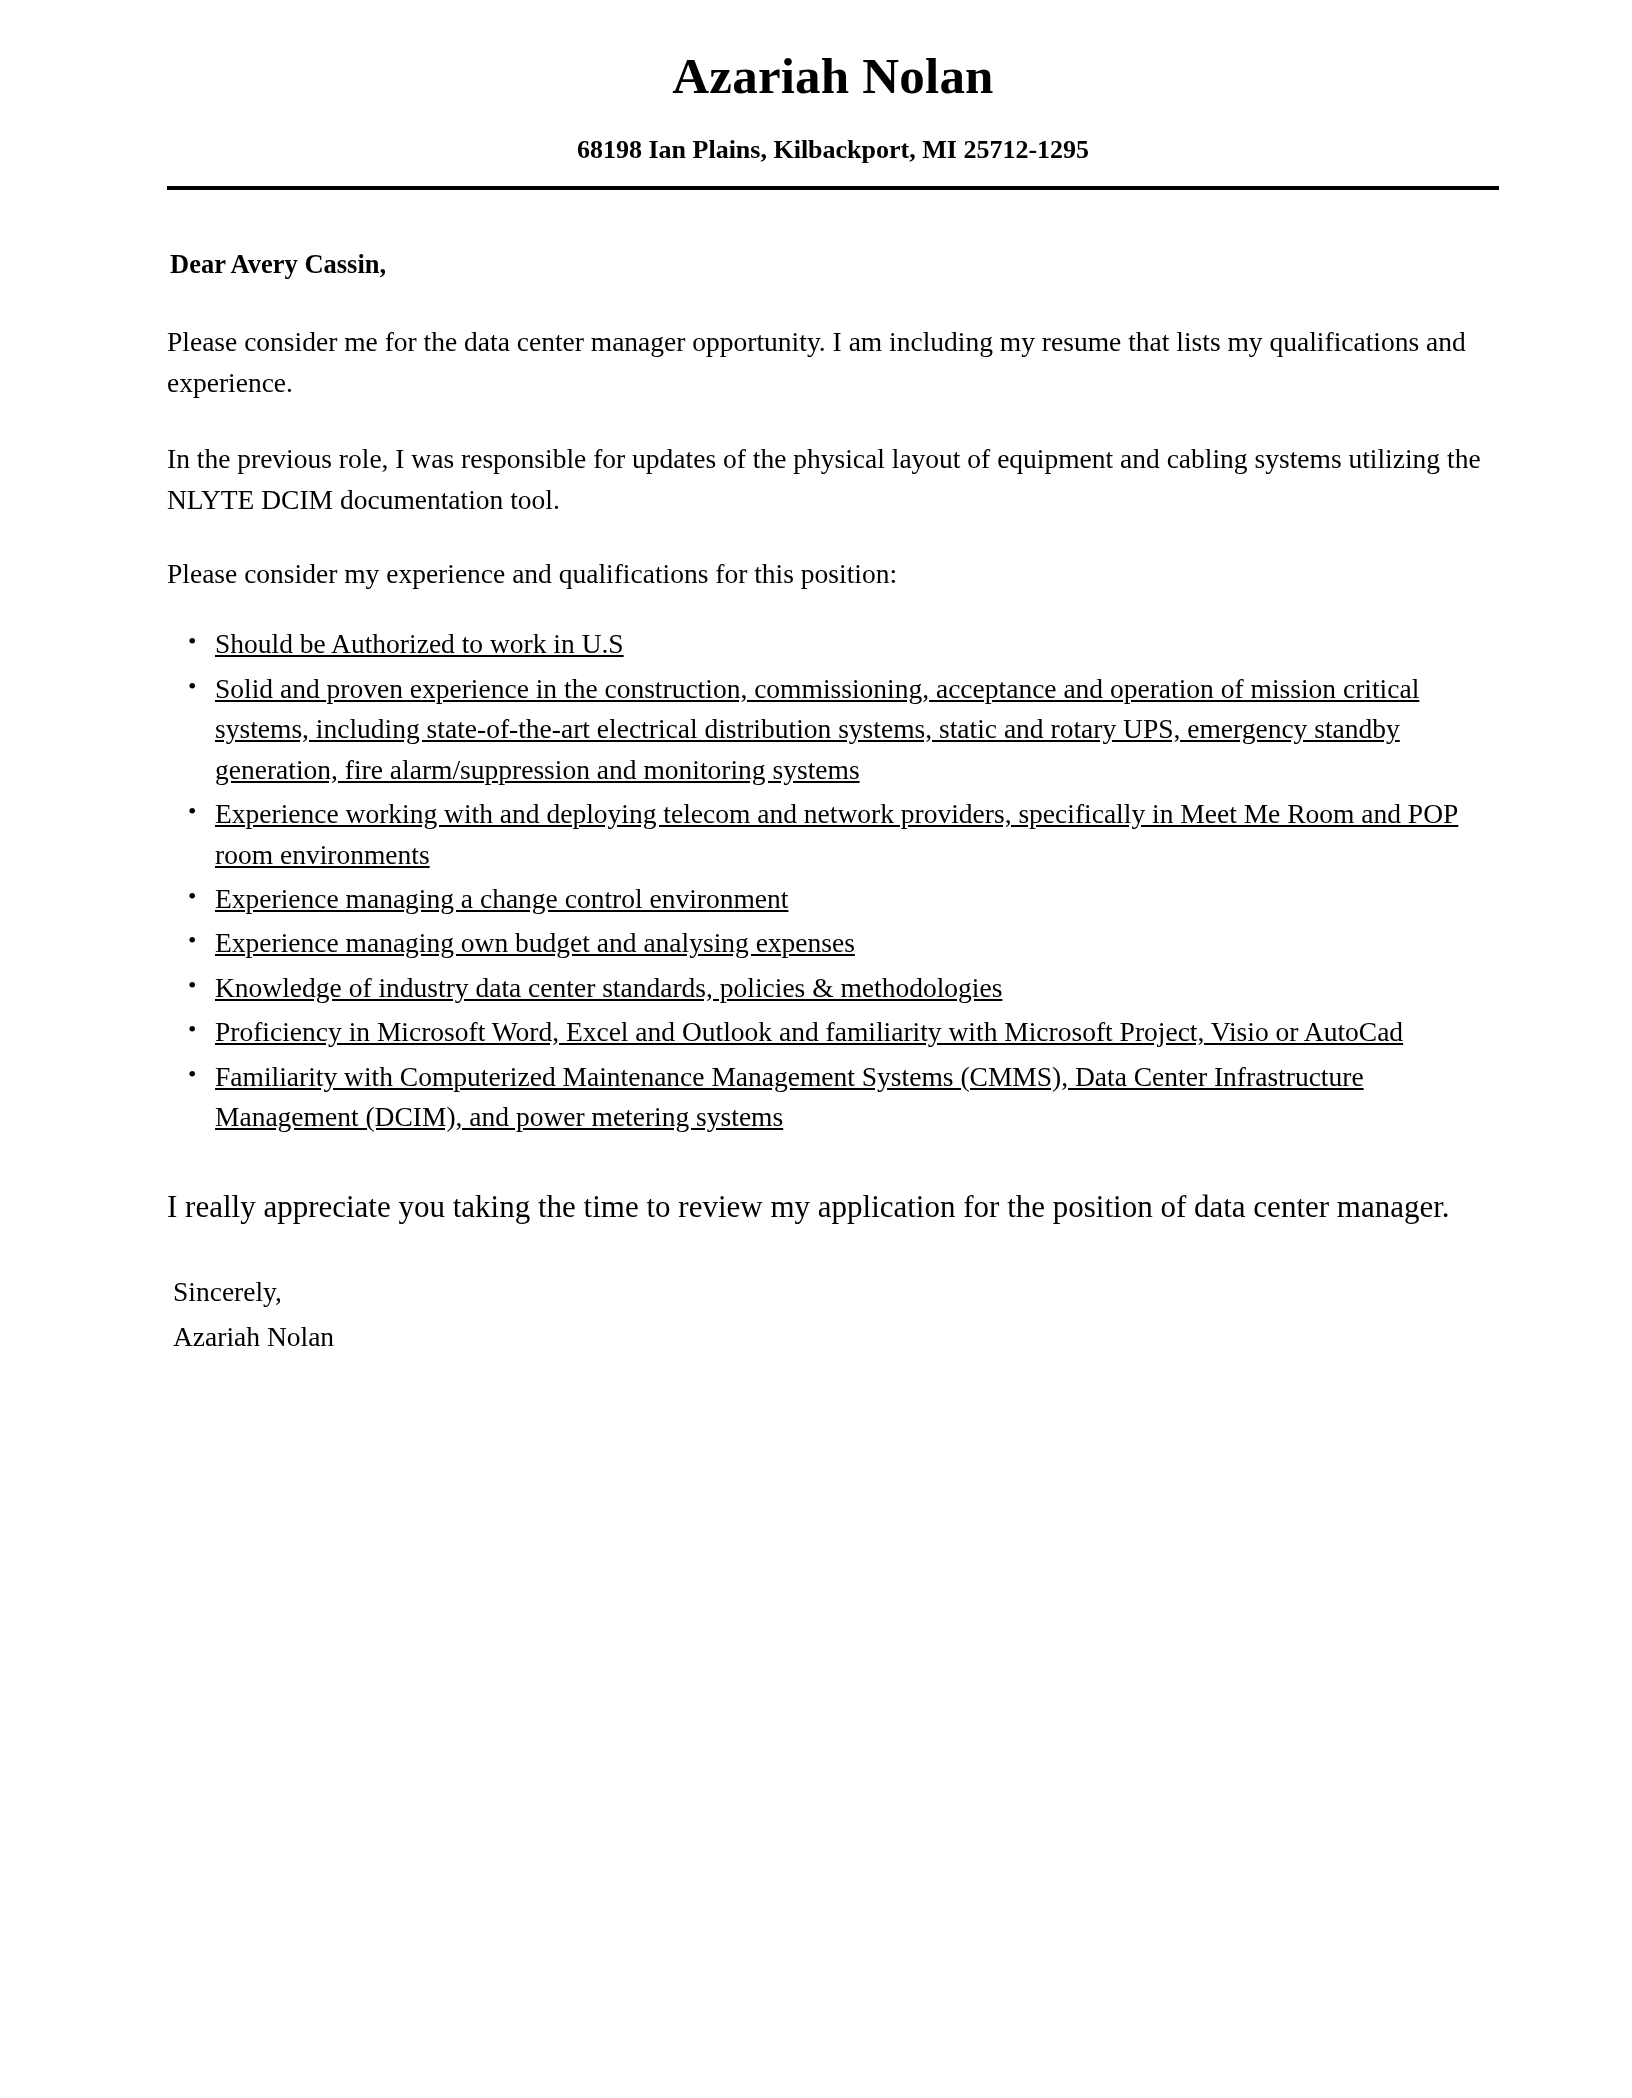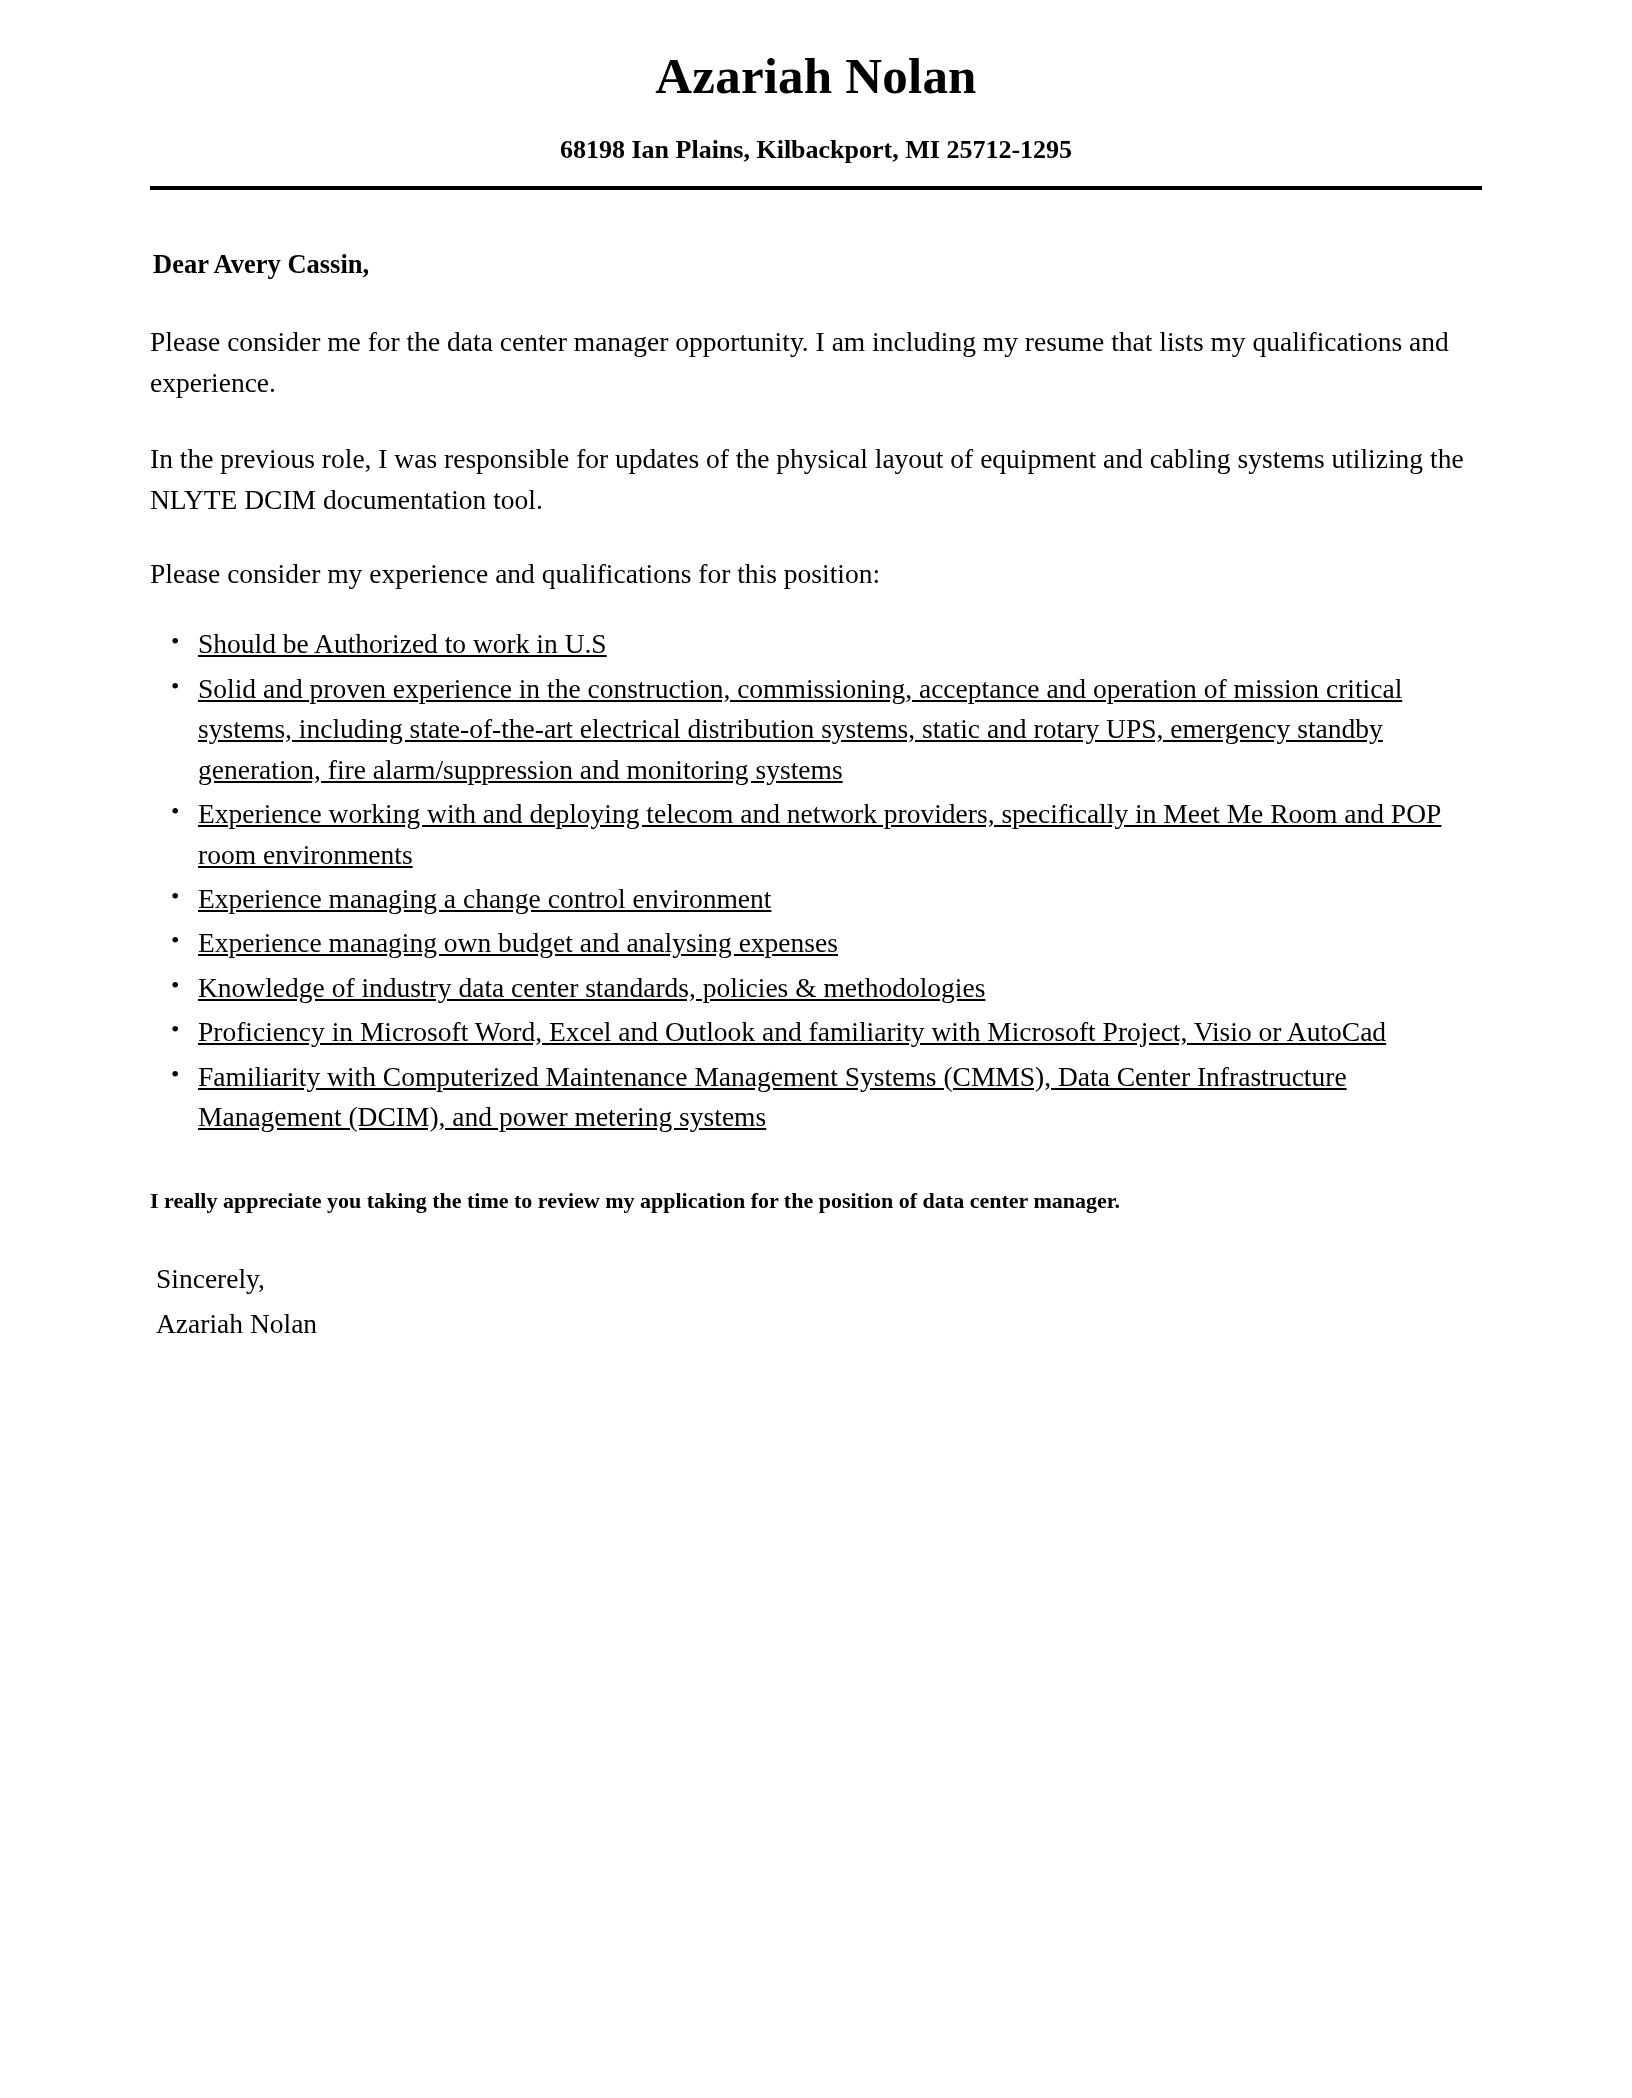--- a/index.html
+++ b/index.html
@@ -18,21 +18,21 @@
     position: relative;
     width: 1632px;
     height: 2098px;
     background: #ffffff;
     box-sizing: border-box;
     padding: 0;
     overflow: hidden;
   }
   .sheet {
     position: absolute;
-    left: 150px;
+    left: 167px;
     top: 0;
     width: 1332px;
   }
 
   
   .letter-header {
     padding-top: 46px;
     text-align: center;
   }
   .applicant-name {
@@ -93,22 +93,22 @@
   .qualification-item::before {
     content: "\2022";
     position: absolute;
     left: 21px;
     top: -1px;
     font-size: 24px;
     line-height: 1.55;
   }
 
   .closing-statement {
-    font-weight: bold;
-    font-size: 22px;
+    font-weight: normal;
+    font-size: 31px;
     margin: 48px 0 0 0;
     line-height: 1.45;
   }
   .signoff {
     margin: 42px 0 0 0;
     line-height: 1.42;
   }
   .signoff-line {
     margin: 6px;
   }

